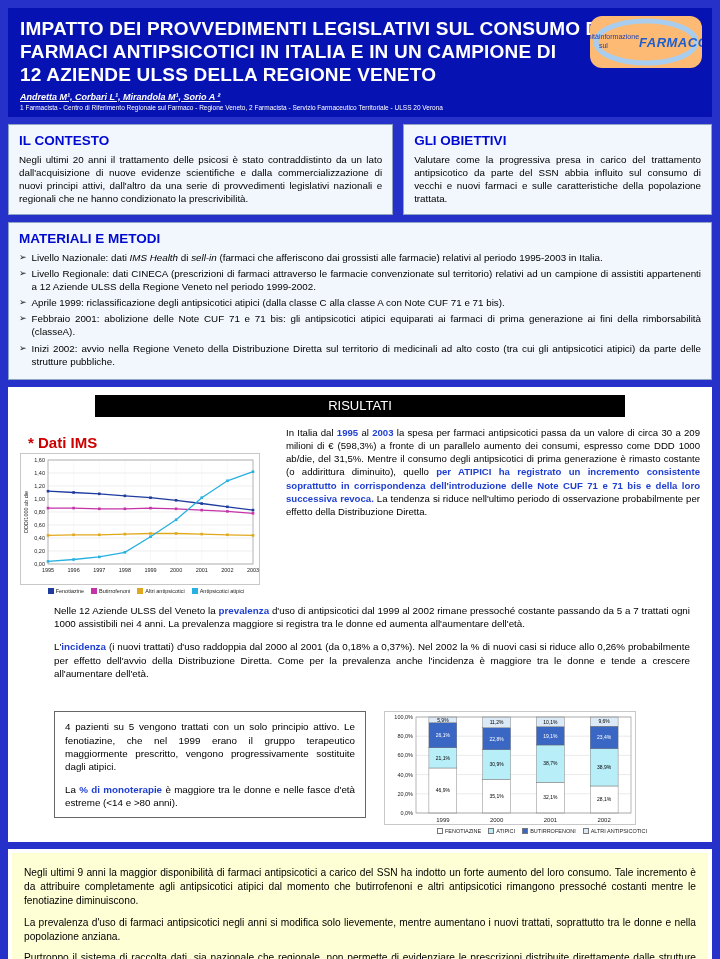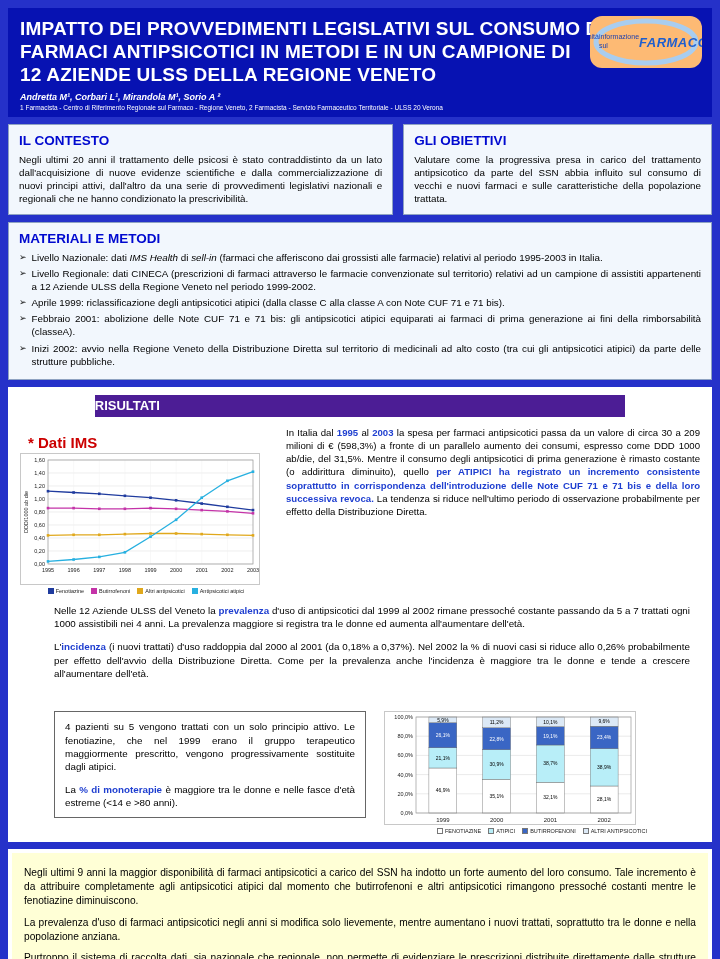--- a/index.html
+++ b/index.html
@@ -3,21 +3,21 @@
 <meta charset="utf-8">
 <style>
   * { margin:0; padding:0; box-sizing:border-box; }
   html,body { width:720px; height:959px; }
   body { background:#2531c9; font-family:"Liberation Sans",sans-serif; overflow:hidden; }
   .poster { width:720px; height:959px; padding:8px; display:flex; flex-direction:column; gap:7px; }
 
   
   .header { background:#0712b2; padding:9px 12px 6px; position:relative; flex:none; }
   .title div { color:#fff; font-weight:bold; font-size:19px; line-height:1.22; letter-spacing:.2px; }
-  .authors { color:#fff; font-size:9px; font-weight:bold; font-style:italic; margin-top:5px; }
+  .authors { color:#fff; font-size:9px; font-weight:bold; font-style:italic; margin-top:5px;text-decoration:underline; }
   .affiliation { color:#fff; font-size:6.5px; margin-top:2px; }
   .logo { position:absolute; top:8px; right:10px; width:112px; height:52px; background:#fdba74; border-radius:12px;
           display:flex; flex-direction:row; align-items:center; justify-content:center; overflow:hidden; }
   .logo svg { position:absolute; inset:0; }
   .logo-small { font-size:7px; color:#1d3fae; line-height:1.25; z-index:1; }
   .logo-brand { font-size:13px; color:#1d5ecf; font-weight:bold; font-style:italic; z-index:1; letter-spacing:.5px; }
 
   
   .two-col { display:flex; gap:10px; flex:none; }
   .panel { background:#f2f7fd; border:1px solid #8fa3c2; padding:8px 10px; }
@@ -26,21 +26,21 @@
   .panel-title { color:#0009cf; font-size:13.5px; font-weight:bold; margin-bottom:5px; }
   .body-text { font-size:9.8px; line-height:1.36; text-align:justify; color:#000; }
 
   .metodi { flex:none; }
   .bullets { list-style:none; }
   .bullets li { display:flex; font-size:9.8px; line-height:1.34; margin:3px 0; text-align:justify; }
   .marker { color:#111; margin-right:5px; font-size:9px; flex:none; }
 
   
   .results { background:#fff; padding:8px 12px 8px; flex:none; }
-  .banner { background:#4c1d95; color:#fff; font-weight:bold; font-size:13px; padding:3px 0 4px; }
+  .banner { background:#000000; color:#fff; font-weight:normal; font-size:13px; text-align:center; padding:3px 0 4px; }
   .banner.risultati { width:78%; margin:0 auto; }
   .charts-row { display:flex; gap:14px; margin-top:9px; }
   .line-chart-panel { width:252px; flex:none; }
   .ims-note { color:#cc0000; font-weight:bold; font-size:15px; margin:8px 0 2px 8px; }
   .chart-svg { background:#fff; border:1px solid #c8c8c8; display:block; }
   .legend { display:flex; flex-wrap:nowrap; gap:3px 7px; font-size:5.5px; margin-top:3px; justify-content:center; color:#222; }
   .legend-item { display:flex; align-items:center; gap:2px; white-space:nowrap; }
   .swatch { width:6px; height:6px; display:inline-block; border:1px solid #777; flex:none; }
   .p-col { flex:1; font-size:9.6px; line-height:1.38; text-align:justify; }
   .blue { color:#1f3fd0; font-weight:bold; }
@@ -66,21 +66,21 @@
     <div class="logo">
       <svg width="112" height="52" aria-hidden="true">
         <ellipse cx="56" cy="26" rx="50" ry="21" fill="none" stroke="#a9cdef" stroke-width="5"></ellipse>
       </svg>
       <div class="logo-small">unità di</div>
       <div class="logo-small">informazione sul</div>
       <div class="logo-brand">FARMACO</div>
     </div>
     <h1 class="title">
       <div>IMPATTO DEI PROVVEDIMENTI LEGISLATIVI SUL CONSUMO DI</div>
-      <div>FARMACI ANTIPSICOTICI IN METODI E IN UN CAMPIONE DI</div>
+      <div>FARMACI ANTIPSICOTICI IN ITALIA E IN UN CAMPIONE DI</div>
       <div>12 AZIENDE ULSS DELLA REGIONE VENETO</div>
     </h1>
     <div class="authors">Andretta M¹, Corbari L¹, Mirandola M¹, Sorio A ²</div>
     <div class="affiliation">1 Farmacista - Centro di Riferimento Regionale sul Farmaco - Regione Veneto, 2 Farmacista - Servizio Farmaceutico Territoriale - ULSS 20 Verona</div>
   </header>
 
   <div class="two-col">
     <section class="panel contesto">
       <h2 class="panel-title">IL CONTESTO</h2>
       <p class="body-text">Negli ultimi 20 anni il trattamento delle psicosi è stato contraddistinto da un lato dall'acquisizione di nuove evidenze scientifiche e dalla commercializzazione di nuovi principi attivi, dall'altro da una serie di provvedimenti legislativi nazionali e regionali che ne hanno condizionato la prescrivibilità.</p>

